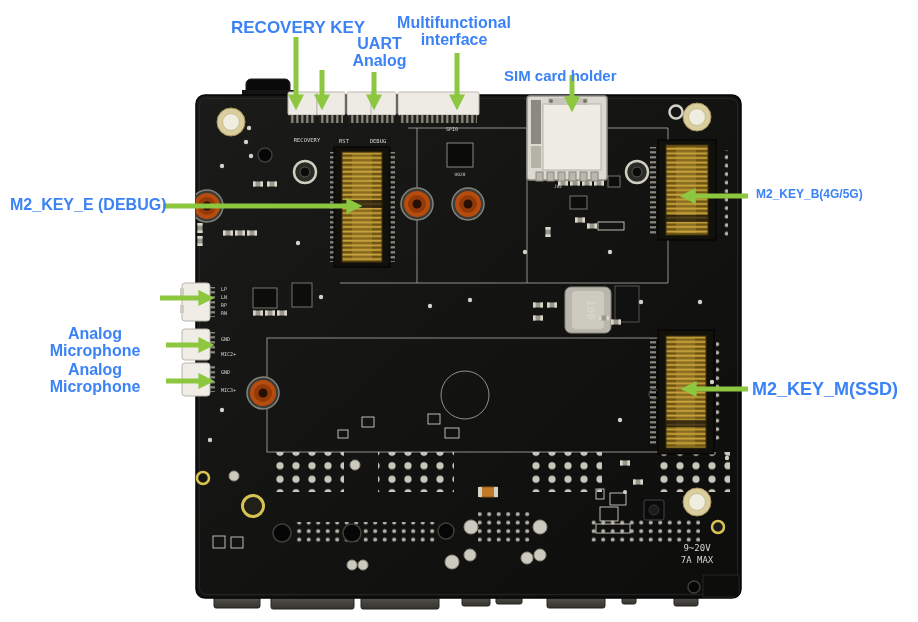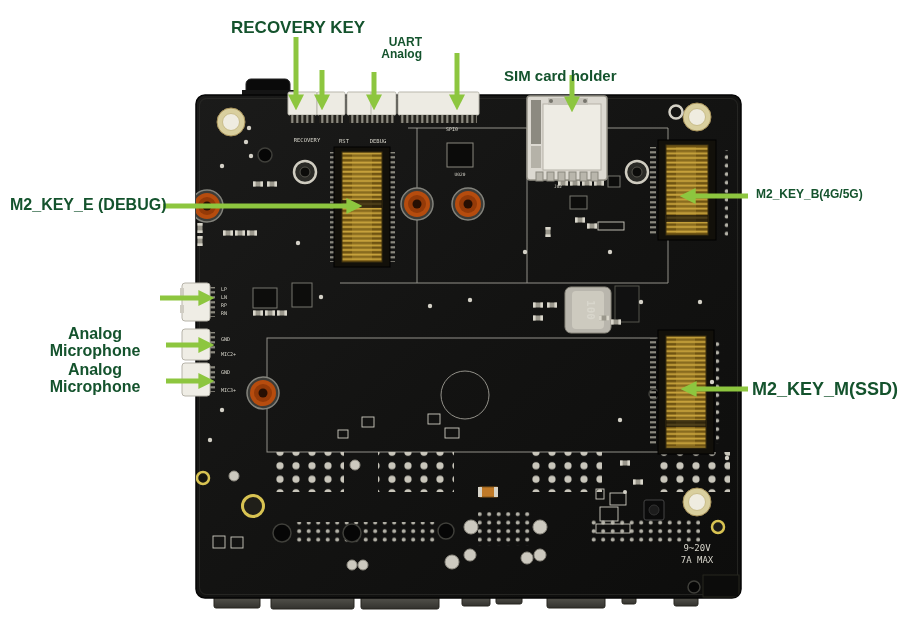--- a/index.html
+++ b/index.html
@@ -1,19 +1,19 @@
 <!DOCTYPE html>
 <html><head>
 <meta charset="utf-8">
 <style>
   html,body{margin:0;padding:0;background:#fff;}
   .stage{position:relative;width:918px;height:622px;background:#ffffff;overflow:hidden;
          font-family:"Liberation Sans",sans-serif;}
   svg{position:absolute;left:0;top:0;}
-  .lbl{position:absolute;font-weight:700;color:#14532d;line-height:1.04;
+  .lbl{position:absolute;font-weight:700;color:#3b82f6;line-height:1.04;
        font-family:"Liberation Sans",sans-serif;white-space:nowrap;}
   .lbl.center{text-align:center;white-space:normal;}
   .ss{font-family:"DejaVu Sans Mono",monospace;fill:#d8d6cc;}
 </style>
 </head>
 <body>
 
 <div class="stage">
 
 <svg width="918" height="622" viewBox="0 0 918 622">
@@ -348,25 +348,29 @@
     <line x1="166" y1="345" x2="200" y2="345" marker-end="url(#ah)"></line>
     <line x1="166" y1="381" x2="200" y2="381" marker-end="url(#ah)"></line>
     <line x1="748" y1="196" x2="694" y2="196" marker-end="url(#ah)"></line>
     <line x1="748" y1="389" x2="695" y2="389" marker-end="url(#ah)"></line>
   </g>
 </svg>
 
   <div class="lbl" style="left:231px;top:19px;font-size:17px;">RECOVERY KEY</div>
 
 
-  <div class="lbl center" style="left:337px;top:36px;width:85px;font-size:12px;text-align:right;">
+  <div class="lbl center" style="left:337px;top:36px;width:85px;font-size:16px;">
     <div>UART</div>
     <div>Analog</div>
   </div>
 
+  <div class="lbl center" style="left:388px;top:15px;width:132px;font-size:16px;">
+    <div>Multifunctional</div>
+    <div>interface</div>
+  </div>
 
   <div class="lbl" style="left:504px;top:68px;font-size:15px;">SIM card holder</div>
 
   <div class="lbl" style="left:10px;top:197px;font-size:16px;">M2_KEY_E (DEBUG)</div>
 
 
   <div class="lbl center" style="left:30px;top:326px;width:130px;font-size:16px;">
     <div>Analog</div>
     <div>Microphone</div>
   </div>

